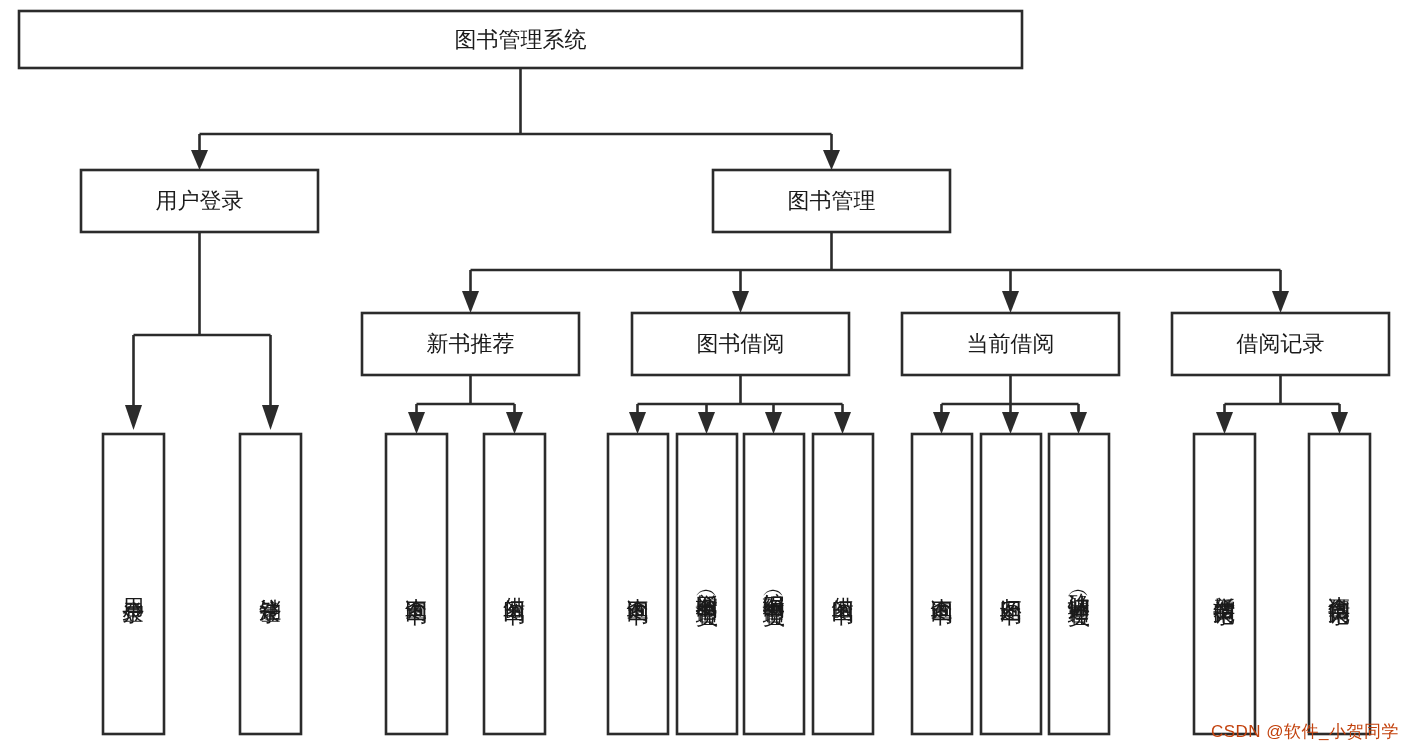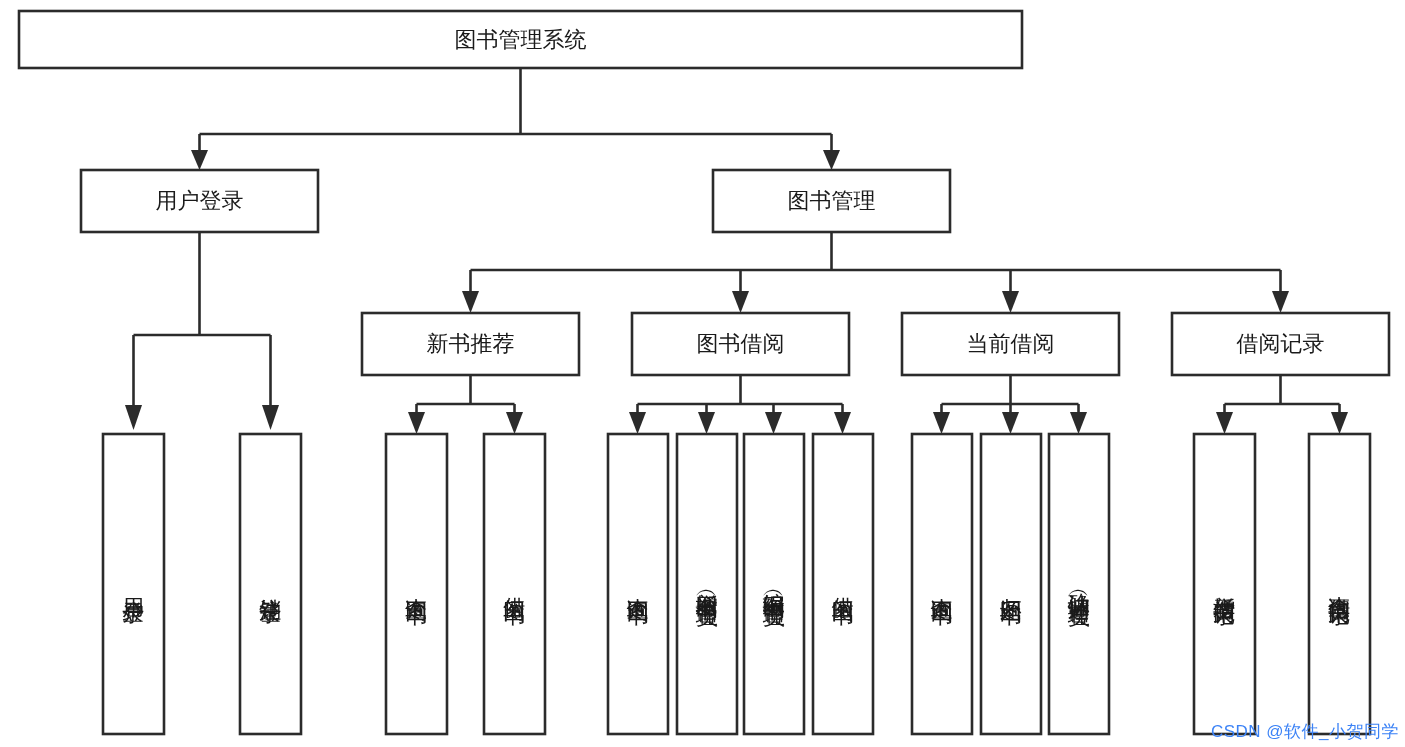--- a/index.html
+++ b/index.html
@@ -64,21 +64,21 @@
     text-align: center;
     white-space: nowrap;
     pointer-events: none;
   }
   .watermark {
     position: absolute;
     right: 6px;
     bottom: 4px;
     font-family: "Liberation Sans", "DejaVu Sans", sans-serif;
     font-size: 17px;
-    color: #3b82f6;
+    color: #c2410c;
     letter-spacing: 0.5px;
     white-space: nowrap;
   }
 </style>
 </head>
 <body>
 
 <div id="diagram-root">
 
   <svg id="diagram-svg" viewBox="0 0 1405 747">

